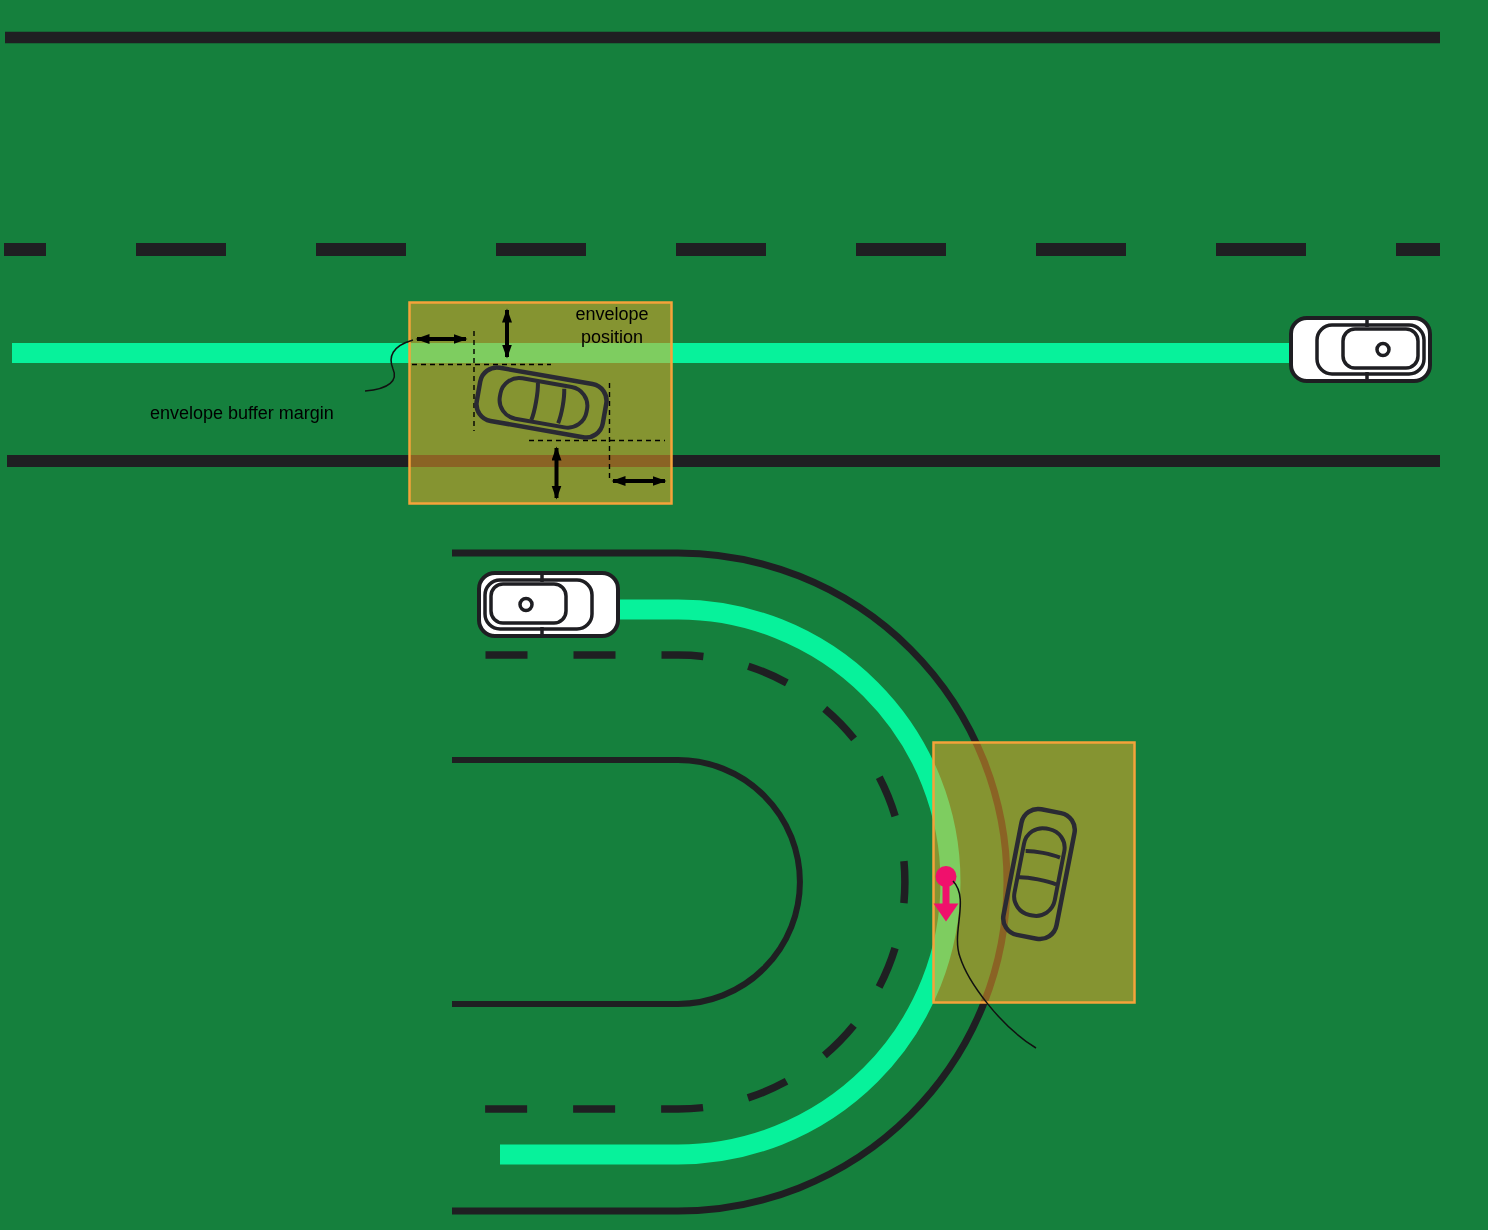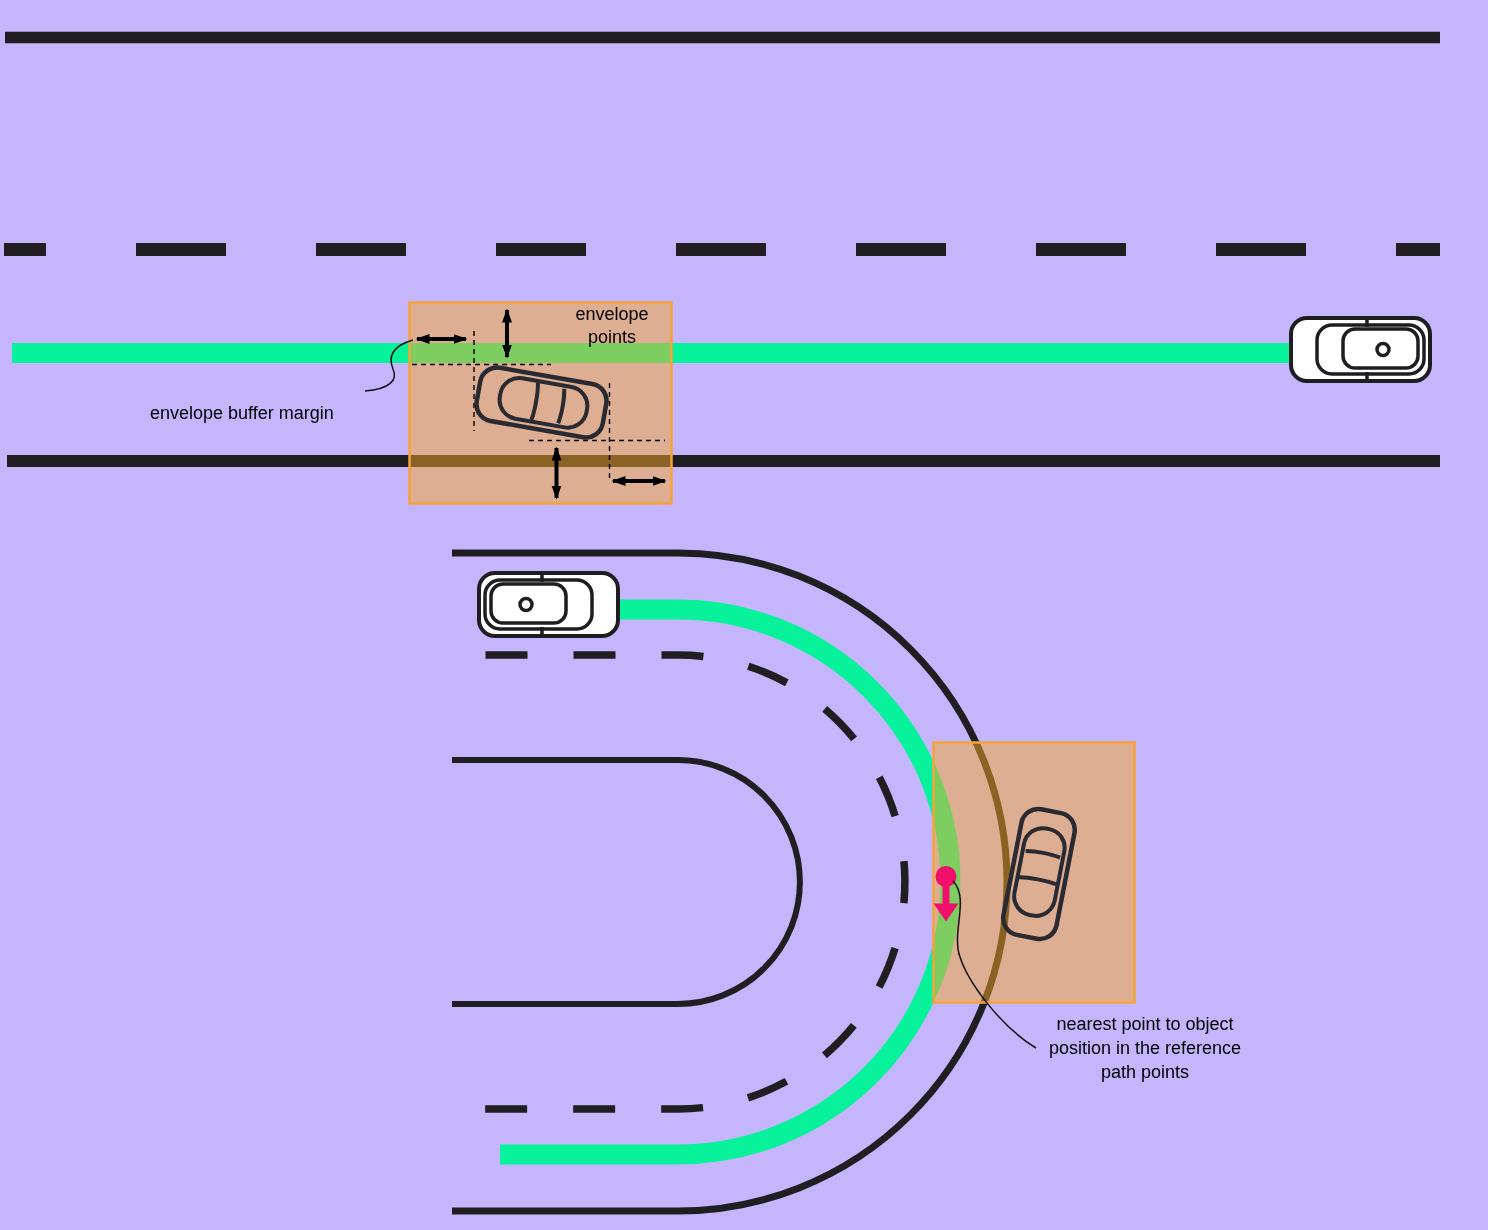--- a/index.html
+++ b/index.html
@@ -1,17 +1,17 @@
 <!DOCTYPE html>
 <html style="--road-line: #1f1f22; --reference-path: #07f29b; --envelope-fill: rgba(245,167,38,0.5); --envelope-border: #f5a33a; --car-outline: #2a2a33; --ego-car-outline: #1e1e22; --nearest-point-marker: #f0106c; --label-text: #000000;"><head>
 <meta charset="utf-8">
 <style>
   html,body { margin:0; padding:0; background:#ffffff; }
   .canvas {
-    position:relative; width:1488px; height:1230px; background:#c4b5fd;
+    position:relative; width:1488px; height:1230px; background:#15803d;
     overflow:hidden; font-family:"Liberation Sans", sans-serif;
   }
   .diagram-svg { position:absolute; left:0; top:0; }
 
   
   .road      { stroke: var(--road-line,#1f1f22); fill:none; }
   .greenpath { stroke: var(--reference-path,#07f29b); fill:none; }
 
   
   .envelope  { fill: var(--envelope-fill,rgba(245,167,38,.5));
@@ -107,24 +107,19 @@
       </g>
 
       <path class="leader" d="M953,881 C970,899 951,932 960,957 C968,982 1000,1026 1036,1048"></path>
 
       <use href="#ego-car-g" transform="translate(618,573) scale(-1,1)"></use>
     </g>
   </svg>
 
   <div class="label label-env-poly">
     <div>envelope</div>
-    <div>points</div>
+    <div>position</div>
   </div>
 
   <div class="label label-margin">envelope buffer margin</div>
 
-  <div class="label label-nearest">
-    <div>nearest point to object</div>
-    <div>position in the reference</div>
-    <div>path points</div>
-  </div>
 
 </div>
 
 </body></html>

